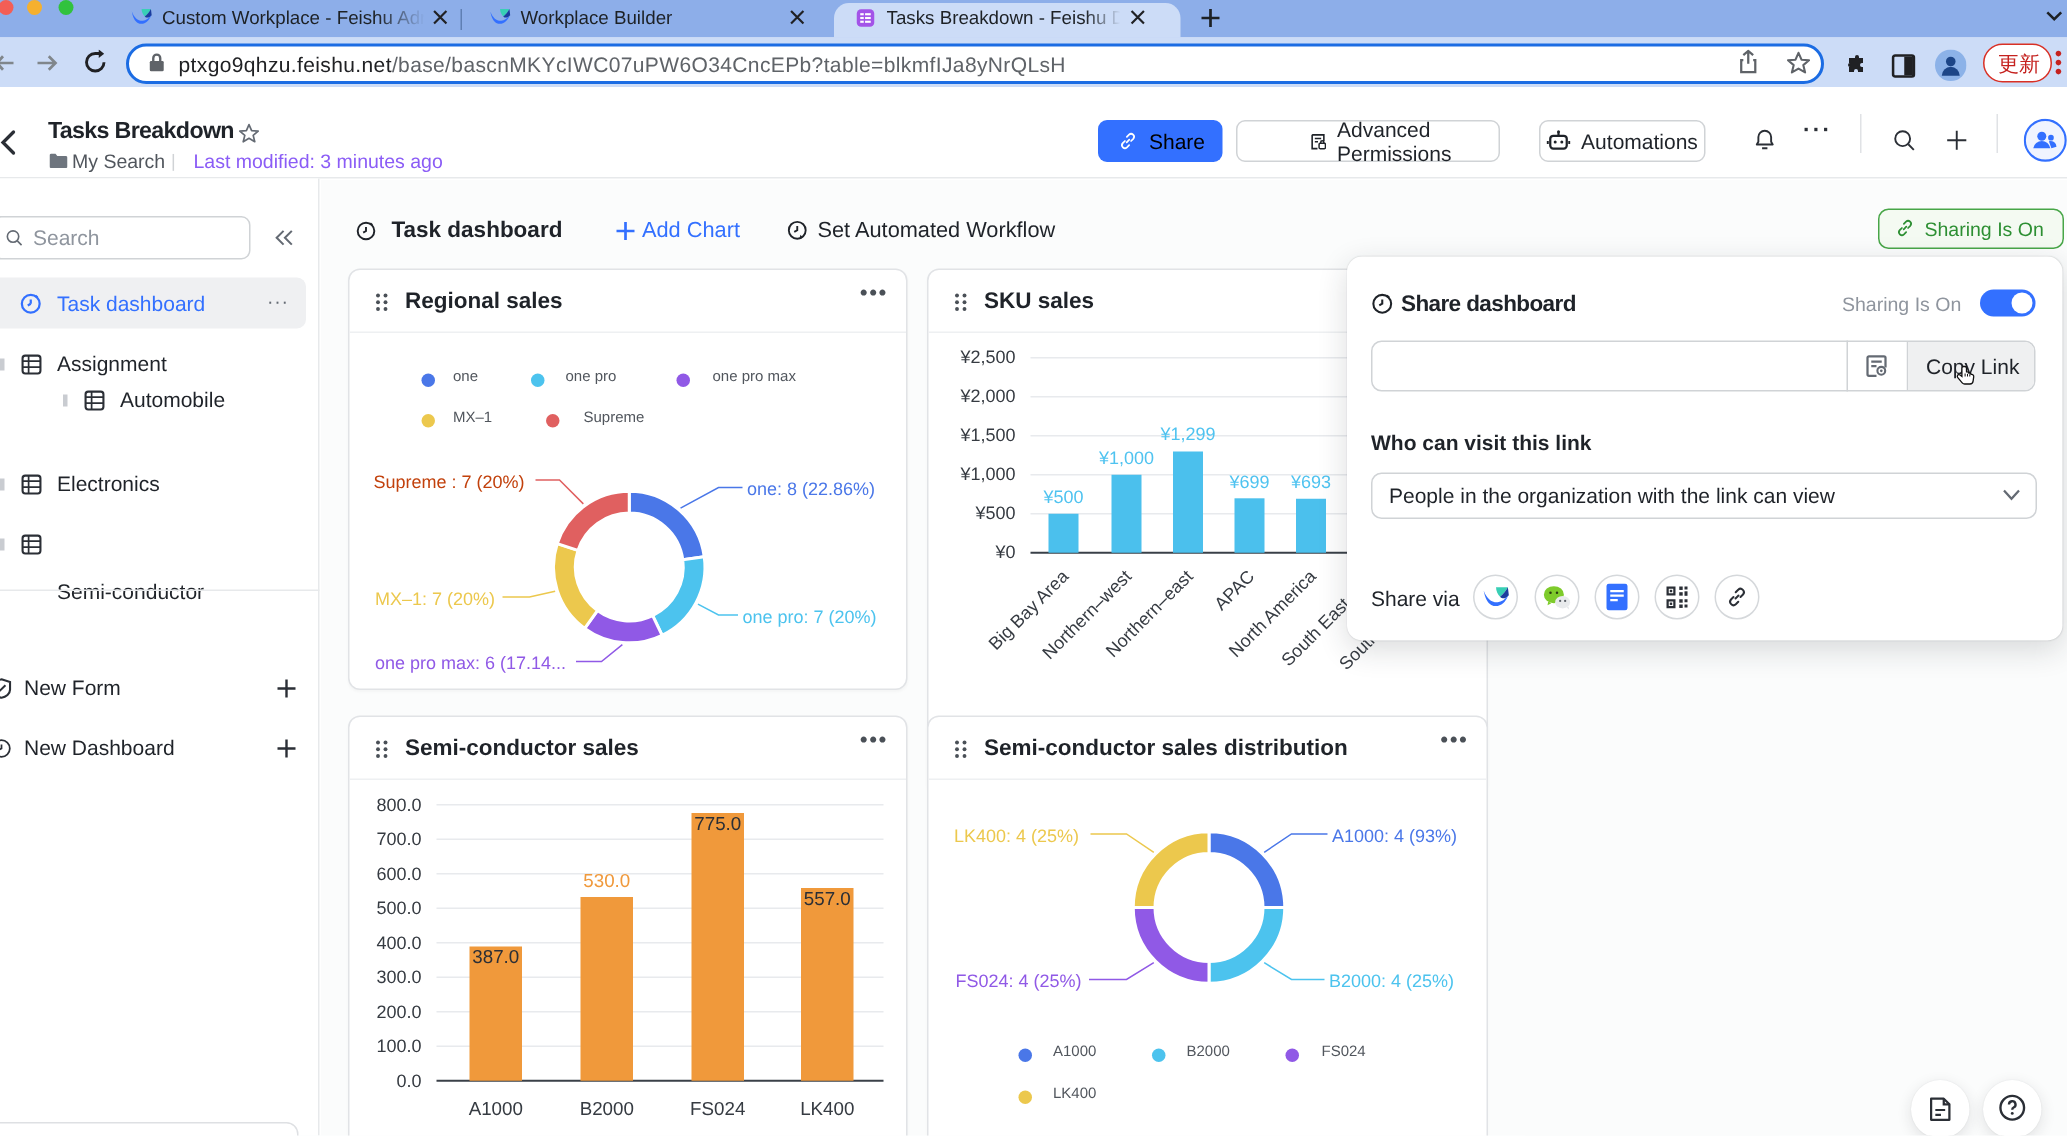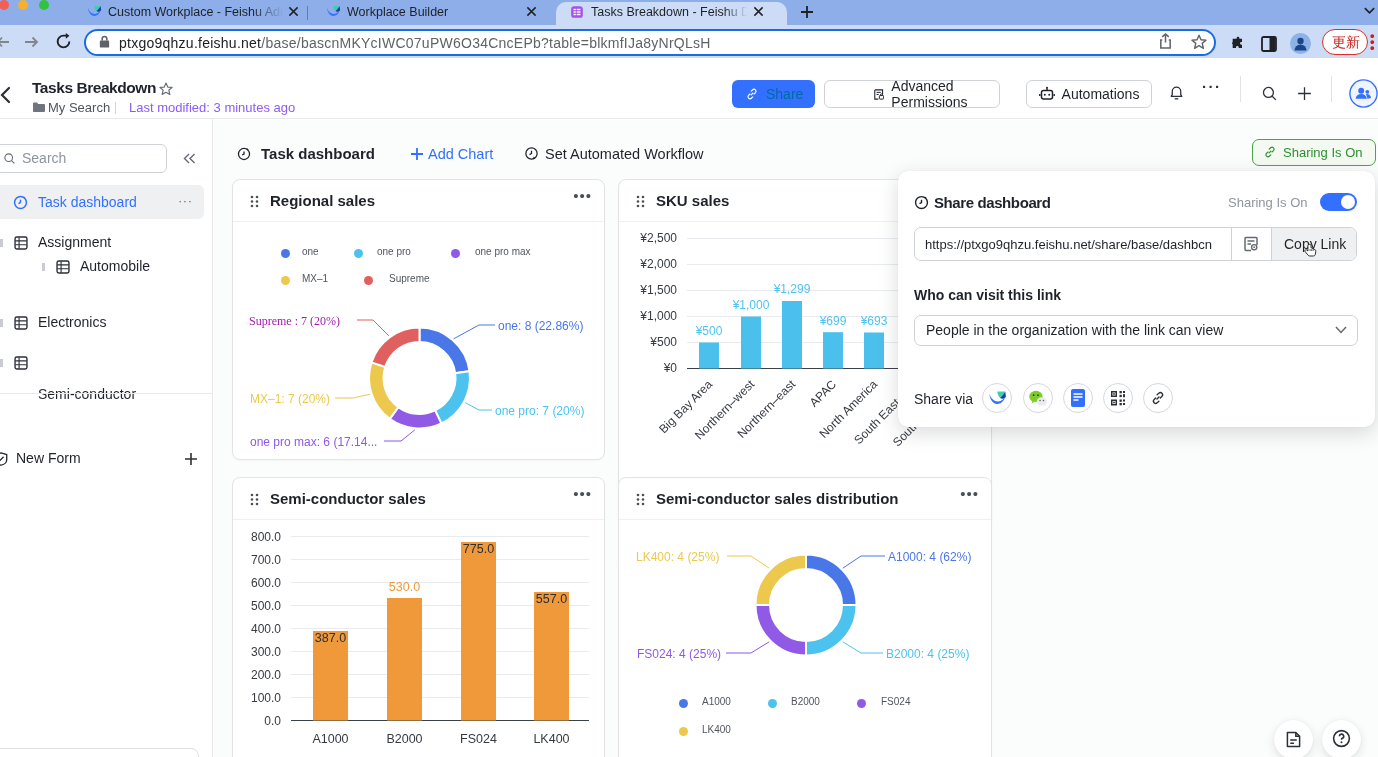--- a/index.html
+++ b/index.html
@@ -148,31 +148,31 @@
         <path d="M0 1.5 a1 1 0 0 1 1-1 h3 l1.2 1.5 H11 a1 1 0 0 1 1 1 V9 a1 1 0 0 1 -1 1 H1 a1 1 0 0 1 -1 -1 Z" fill="#6e757e"></path>
       </svg>
     <div class="abs" style="left:48px; top:42px; font-size:13px; color:#51565d;">My Search</div>
     <div class="abs" style="left:114px; top:42px; font-size:12px; color:#d0d3d6;">|</div>
     <div class="abs" style="left:129px; top:42px; font-size:13px; color:#8b5cf6;">Last modified: 3 minutes ago</div>
 
     <div class="abs" style="left:732px; top:22px; width:83px; height:28px; background:#3370ff; border-radius:6px;"></div>
     <svg class="abs" style="left:745px; top:29px;" width="14" height="14" viewBox="0 0 24 24">
         <path d="M10.5 13.5 L13.5 10.5 M8.5 12 l-2.5 2.5 a3.4 3.4 0 0 0 4.8 4.8 L13.3 16.8 M15.5 12 l2.5 -2.5 a3.4 3.4 0 0 0 -4.8 -4.8 L10.7 7.2" stroke="#fff" stroke-width="2" fill="none" stroke-linecap="round"></path>
       </svg>
-    <div class="abs" style="left:766px; top:28px; font-size:14px; color:#0369a1;">Share</div>
+    <div class="abs" style="left:766px; top:28px; font-size:14px; color:#000000;">Share</div>
     <div class="btn-outline" style="left:824px; top:22px; width:176px;padding-left:48px;">
       <svg width="15" height="15" viewBox="0 0 16 16">
           <path d="M2.5 1.5 h11 v6 M2.5 1.5 v13 h5" stroke="#1f2329" stroke-width="1.5" fill="none"></path>
           <path d="M5 5 h6 M5 8 h3" stroke="#1f2329" stroke-width="1.4"></path>
           <rect x="9" y="9.5" width="6" height="5" rx="1" fill="#fff" stroke="#1f2329" stroke-width="1.4"></rect>
           <path d="M10.5 9.5 V8.6 a1.5 1.5 0 0 1 3 0 V9.5" stroke="#1f2329" stroke-width="1.4" fill="none"></path>
         </svg>
       <span>Advanced Permissions</span>
     </div>
-    <div class="btn-outline" style="left:1026px; top:22px; width:126px;">
+    <div class="btn-outline" style="left:1026px; top:22px; width:111px;">
       <svg width="16" height="16" viewBox="0 0 16 16">
           <rect x="2.5" y="4.5" width="11" height="8.5" rx="2" fill="none" stroke="#1f2329" stroke-width="1.5"></rect>
           <circle cx="5.8" cy="8.7" r="1" fill="#1f2329"></circle>
           <circle cx="10.2" cy="8.7" r="1" fill="#1f2329"></circle>
           <path d="M8 4.5 V2.2" stroke="#1f2329" stroke-width="1.5"></path>
           <circle cx="8" cy="1.8" r="1" fill="#1f2329"></circle>
           <path d="M0.8 8 v2 M15.2 8 v2" stroke="#1f2329" stroke-width="1.4"></path>
         </svg>
       <span>Automations</span>
     </div>
@@ -253,20 +253,30 @@
         <span class="abs" style="left:38px; top:8px;margin-top:32px;">Semi-conductor</span>
       </div>
     <div class="abs" style="left:0px; top:274px; width:213px; height:1px; background:#e7e9eb;"></div>
 
     <div class="srow" style="top:323px;">
         <svg class="abs" style="left:-6px; top:10px;" width="14" height="14" viewBox="0 0 16 16">
           <path d="M8 1 L14.5 3 V9 c0 3-3 5.5-6.5 6 C4.5 14.5 1.5 12 1.5 9 V3Z" fill="none" stroke="#2b2f36" stroke-width="1.6"></path>
           <path d="M5 7.5 l2 2 L11 5.5" stroke="#2b2f36" stroke-width="1.5" fill="none"></path>
         </svg>
         <span class="abs" style="left:16px; top:8px;">New Form</span>
+      <svg class="abs" style="left:184px; top:10px;" width="14" height="14" viewBox="0 0 14 14">
+          <path d="M7 1 V13 M1 7 H13" stroke="#2b2f36" stroke-width="1.6"></path>
+        </svg>
+      </div>
+    <div class="srow" style="top:363px;">
+        <svg class="abs" style="left:-6px; top:10px;" width="14" height="14" viewBox="0 0 24 24">
+          <circle cx="12" cy="12" r="9.5" fill="none" stroke="#2b2f36" stroke-width="2"></circle>
+          <path d="M12 7.5 V12 L8.8 13.8" stroke="#2b2f36" stroke-width="2" fill="none"></path>
+        </svg>
+        <span class="abs" style="left:16px; top:8px;">New Dashboard</span>
       <svg class="abs" style="left:184px; top:10px;" width="14" height="14" viewBox="0 0 14 14">
           <path d="M7 1 V13 M1 7 H13" stroke="#2b2f36" stroke-width="1.6"></path>
         </svg>
       </div>
 
     <div class="abs" style="left:-8px; top:629px; width:207px; height:30px; border:1px solid #dee0e3; border-radius:8px; background:#fff;"></div>
   </div>
 
   <div id="main">
 
@@ -329,21 +339,21 @@
         <polyline points="232.3,224.7 246,232 259,232" stroke="#4cc3ee"></polyline>
         <polyline points="181.9,251.8 168,263 151,263" stroke="#9059e6"></polyline>
         <polyline points="137.1,216.2 120,220 102,220" stroke="#ecc84d"></polyline>
         <polyline points="155.9,157.9 140,142 124,142" stroke="#e06060"></polyline>
         </g>
       </svg>
       <div class="clabel" style="left:265px; top:139px; color:#4a77e8;">one: 8 (22.86%)</div>
       <div class="clabel" style="left:262px; top:224px; color:#4cc3ee;">one pro: 7 (20%)</div>
       <div class="clabel" style="left:17px; top:255px; color:#9059e6;">one pro max: 6 (17.14...</div>
       <div class="clabel" style="left:17px; top:212px; color:#ecc84d;">MX–1: 7 (20%)</div>
-      <div class="clabel" style="left:16px; top:134px; color:#a21caf;font-family:Liberation Serif, serif;">Supreme : 7 (20%)</div>
+      <div class="clabel" style="left:16px; top:134px; color:#c2410c;">Supreme : 7 (20%)</div>
     </div>
 
     <div class="card" style="left:404px; top:59px; width:374px; height:351px;">
       <div class="cardhead"></div>
       <svg class="dragdots" width="9" height="13" viewBox="0 0 9 13">
           <g fill="#4a5057">
             <circle cx="2" cy="2" r="1.3"></circle>
             <circle cx="7" cy="2" r="1.3"></circle>
             <circle cx="2" cy="6.5" r="1.3"></circle>
             <circle cx="7" cy="6.5" r="1.3"></circle>
@@ -476,21 +486,21 @@
         <path d="M187.0,177.5A50.5,50.5 0 0 1 136.5,127.0L151.0,127.0A36,36 0 0 0 187.0,163.0Z" fill="#9059e6"></path>
         <path d="M136.5,127.0A50.5,50.5 0 0 1 187.0,76.5L187.0,91.0A36,36 0 0 0 151.0,127.0Z" fill="#ecc84d"></path>
         </g>
         <g fill="none" stroke-width="1">
         <polyline points="223.8,90.2 242,78 266,78" stroke="#4a77e8"></polyline>
         <polyline points="223.8,163.8 242,175 264,175" stroke="#4cc3ee"></polyline>
         <polyline points="150.2,163.8 132,175 107,175" stroke="#9059e6"></polyline>
         <polyline points="150.2,90.2 132,78 108,78" stroke="#ecc84d"></polyline>
         </g>
       </svg>
-      <div class="clabel" style="left:269px; top:72px; color:#4a77e8;">A1000: 4 (62%)</div>
+      <div class="clabel" style="left:269px; top:72px; color:#4a77e8;">A1000: 4 (93%)</div>
       <div class="clabel" style="left:267px; top:169px; color:#4cc3ee;">B2000: 4 (25%)</div>
       <div class="clabel" style="left:18px; top:169px; color:#9059e6;">FS024: 4 (25%)</div>
       <div class="clabel" style="left:17px; top:72px; color:#ecc84d;">LK400: 4 (25%)</div>
       <span class="legend-dot" style="left:60px; top:221px; background:#4a77e8;"></span>
         <span class="leg" style="left:83px; top:218px;">A1000</span>
       <span class="legend-dot" style="left:149px; top:221px; background:#4cc3ee;"></span>
         <span class="leg" style="left:172px; top:218px;">B2000</span>
       <span class="legend-dot" style="left:238px; top:221px; background:#9059e6;"></span>
         <span class="leg" style="left:262px; top:218px;">FS024</span>
       <span class="legend-dot" style="left:60px; top:249px; background:#ecc84d;"></span>
@@ -506,21 +516,20 @@
       </svg>
     <div class="abs" style="left:36px; top:23px; font-size:15px; font-weight:bold; letter-spacing:-0.4px; color:#1f2329;">Share dashboard</div>
     <div class="abs" style="left:330px; top:24px; font-size:13px; color:#8f959e;">Sharing Is On</div>
     <div class="abs" style="left:422px; top:22px; width:37px; height:18px; border-radius:9px; background:#3370ff;">
         <div style="position:absolute; right:2px; top:2px; width:14px; height:14px; border-radius:50%; background:#fff;"></div>
       </div>
 
     <div class="abs" style="left:16px; top:56px; width:443px; height:34px; border:1px solid #d0d3d6; border-radius:7px; background:#fff;"></div>
     <div class="abs" style="left:333px; top:56px; width:1px; height:34px; background:#d0d3d6;"></div>
     <div class="abs" style="left:373px; top:57px; width:85px; height:32px; background:#eff0f1; border-radius:0 6px 6px 0; border-left:1px solid #d0d3d6;"></div>
-    <div class="abs" style="left:27px; top:66px; font-size:13px; color:#1f2329; width:300px; overflow:hidden; white-space:nowrap;">https://ptxgo9qhzu.feishu.net/share/base/dashbcn</div>
     <svg class="abs" style="left:345px; top:65px;" width="16" height="16" viewBox="0 0 16 16">
         <path d="M14 9 V2.5 a1 1 0 0 0 -1 -1 H3 a1 1 0 0 0 -1 1 v11 a1 1 0 0 0 1 1 h5" stroke="#646a73" stroke-width="1.5" fill="none"></path>
         <path d="M4.5 5 h7 M4.5 8 h3.5" stroke="#646a73" stroke-width="1.5"></path>
         <circle cx="11.2" cy="11.2" r="2.6" fill="none" stroke="#646a73" stroke-width="1.4"></circle>
         <circle cx="11.2" cy="11.2" r="0.9" fill="#646a73"></circle>
         <path d="M7 11.2 a4.6 4.6 0 0 1 8.4 0" fill="none" stroke="#646a73" stroke-width="0"></path>
       </svg>
     <div class="abs" style="left:386px; top:65px; font-size:14px; color:#1f2329;">Copy Link</div>
 
     <svg class="abs" style="left:405px; top:71px;" width="16" height="16" viewBox="0 0 24 24">

